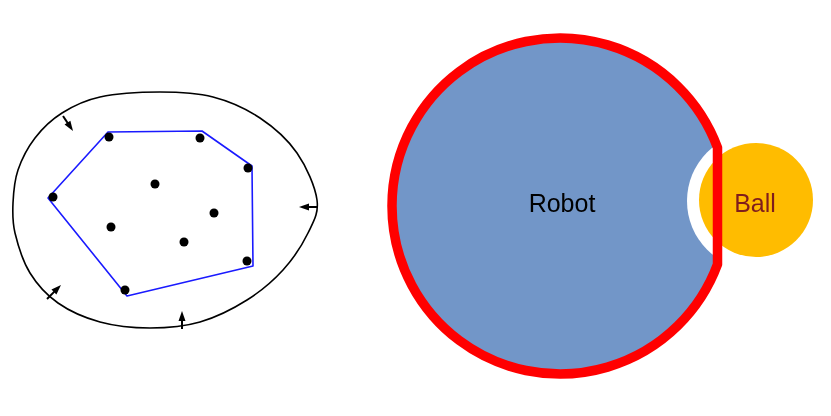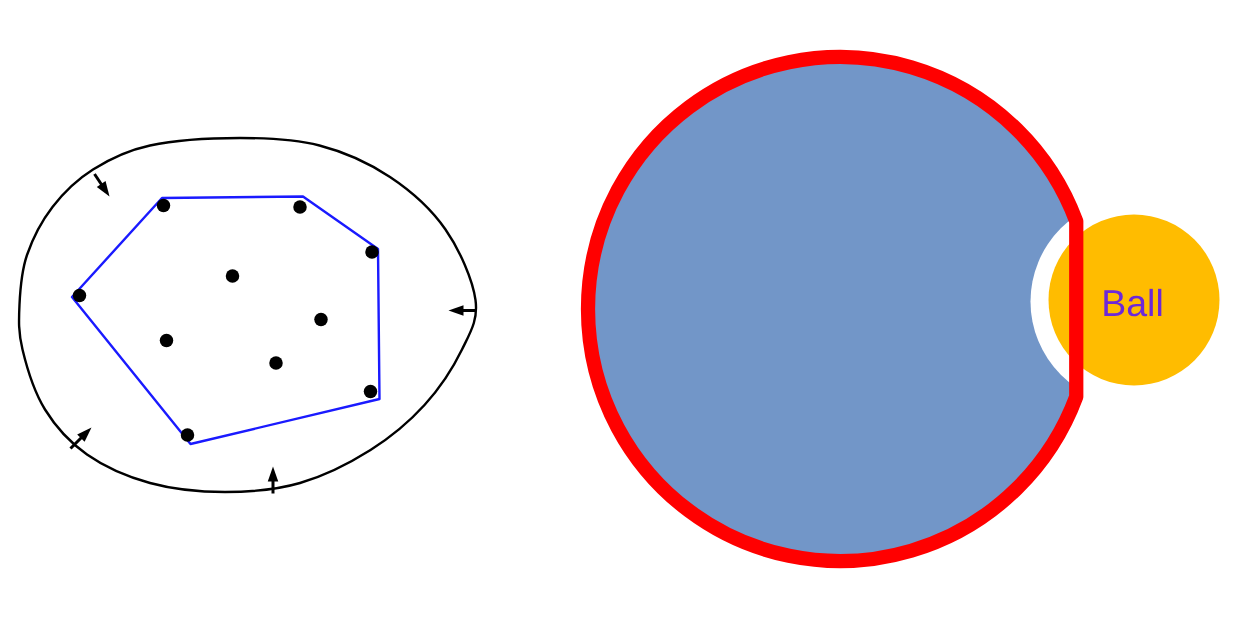--- a/index.html
+++ b/index.html
@@ -47,14 +47,15 @@
         <circle cx="111" cy="227" r="4.5" fill="#000000"></circle>
         <circle cx="184" cy="242" r="4.5" fill="#000000"></circle>
       </g>
     <g id="right-diagram">
         <path d="M 717.5 147.54 A 168 168 0 1 0 717.5 264.46 L 717.5 147.54 Z" fill="#7296c8" stroke="none"></path>
         <circle cx="756" cy="201" r="69" fill="#ffffff"></circle>
         <circle cx="756" cy="200" r="57" fill="#ffbc00"></circle>
         <path d="M 717.5 147.54 A 168 168 0 1 0 717.5 264.46 L 717.5 147.54 Z" fill="none" stroke="#ff0000" stroke-width="9.5" stroke-linejoin="round" stroke-linecap="round"></path>
       </g>
   </svg>
-  <div class="shape-label" id="ball-label" style="left: 755px; top: 203px; font-size: 25px; color: #6d28d9;">Ball</div>
+  <div class="shape-label" id="robot-label" style="left: 562px; top: 203px; font-size: 25px; color: rgb(0, 0, 0);">Robot</div>
+  <div class="shape-label" id="ball-label" style="left: 755px; top: 203px; font-size: 25px; color: #7f1d1d;">Ball</div>
 </div>
 
 </body></html>

